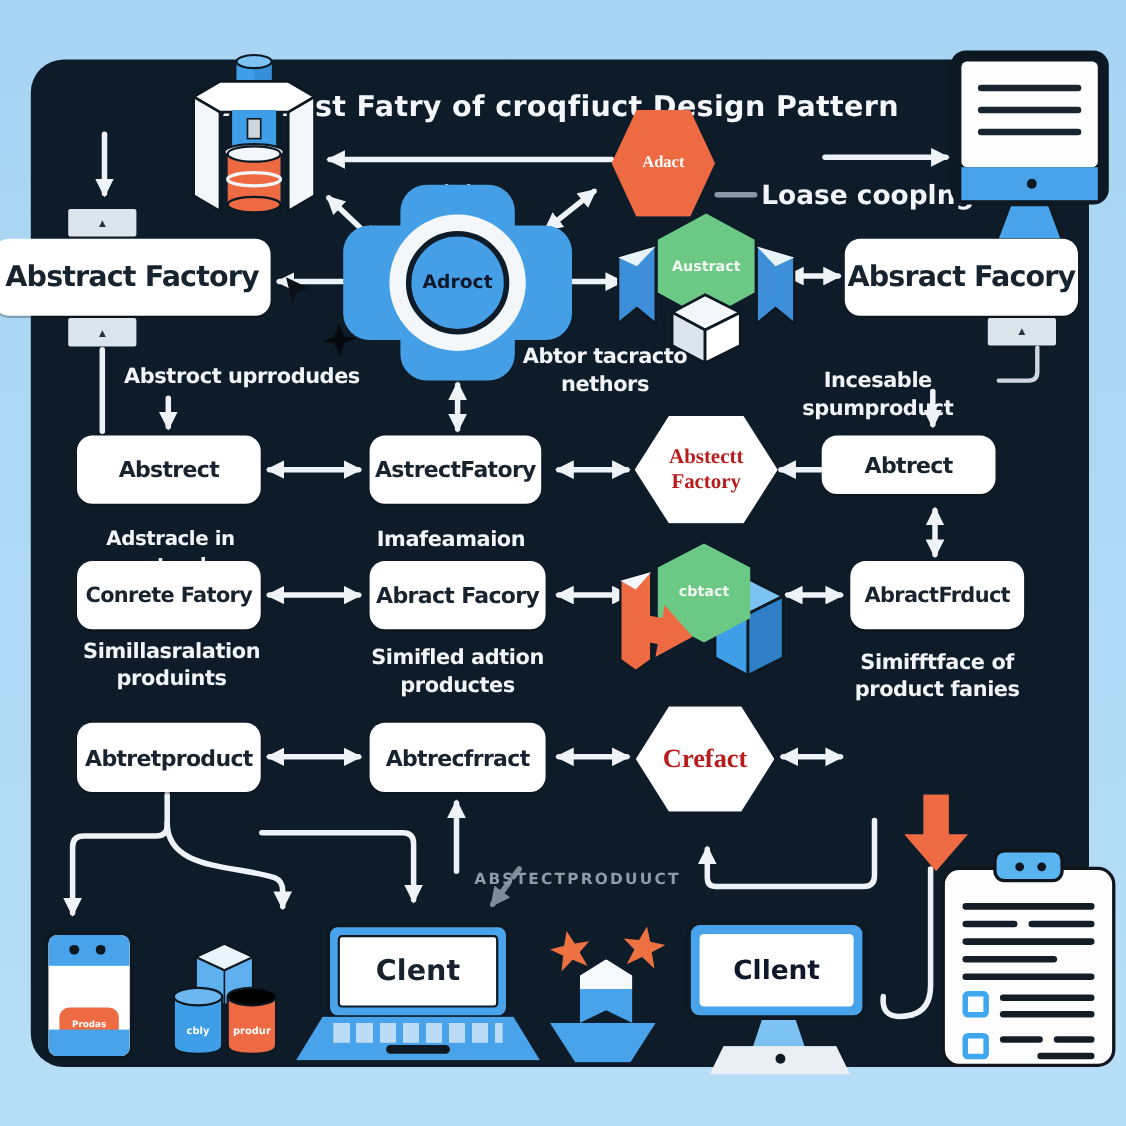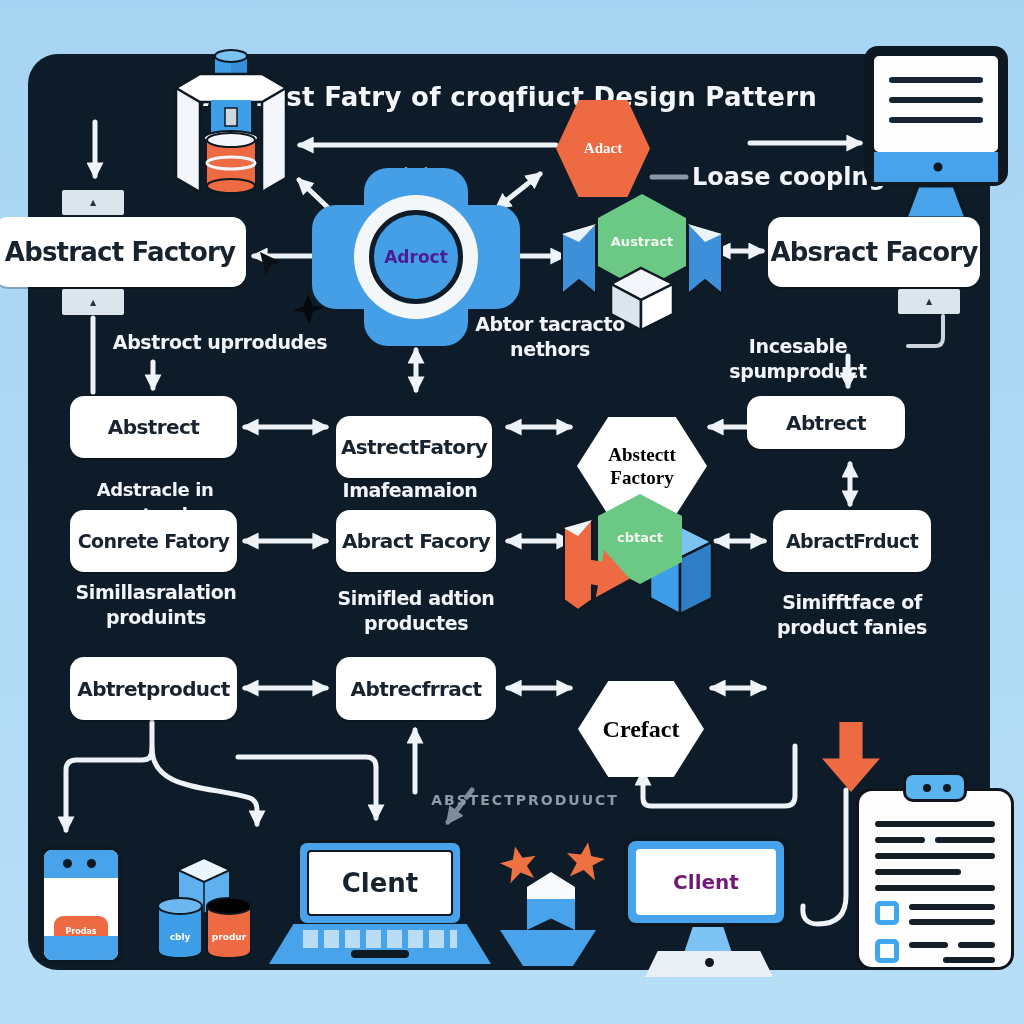--- a/index.html
+++ b/index.html
@@ -14,29 +14,29 @@
   .note-gray{color:#8e9aa8;font-weight:bold;font-size:14px;letter-spacing:2px;text-align:center;}
   .loose{color:#f1f5f9;font-weight:bold;font-size:24px;}
   
   .box{background:#ffffff;border-radius:14px;display:flex;align-items:center;justify-content:center;
        color:#17232f;font-weight:bold;box-shadow:0 2px 0 rgba(0,0,0,.25);}
   .box-lg{font-size:26px;letter-spacing:-.8px;}
   .box-md{font-size:20px;letter-spacing:-.6px;}
   .hex{clip-path:polygon(0 50%,24% 0,76% 0,100% 50%,76% 100%,24% 100%);
        display:flex;flex-direction:column;align-items:center;justify-content:center;
        font-weight:bold;text-align:center;font-family:Liberation Serif, serif;}
-  .hex-white{background:#ffffff;color:#000000;margin-top:39px;}
+  .hex-white{background:#ffffff;color:#b91c1c;}
   .hex-orange{background:#ee6a42;color:#fff;}
   .tab{background:#dce4ec;display:flex;align-items:center;justify-content:center;
        color:#26323e;font-size:8px;border-radius:2px;}
   
   .gear-bar{background:#459fe7;border-radius:24px;}
   .gear-ring{border-radius:50%;background:#f4f7fa;}
   .gear-core{border-radius:50%;background:#459fe7;border:5px solid #0e1c29;box-sizing:border-box;
-             display:flex;align-items:center;justify-content:center;color:#4c1d95;font-weight:bold;font-size:17px;}
+             display:flex;align-items:center;justify-content:center;color:#0f172a;font-weight:bold;font-size:17px;}
   
   .phone{left:40px;top:846px;width:82px;height:118px;background:#fff;border:4px solid #0c1822;
          border-radius:12px;overflow:hidden;box-sizing:border-box;}
   .phone-top{position:absolute;left:0;top:0;width:100%;height:28px;background:#49a3ea;}
   .pdot{position:absolute;top:9px;width:9px;height:9px;border-radius:50%;background:#0c1822;}
   .phone-badge{position:absolute;left:50%;top:42px;transform:translateX(-50%);width:54px;height:30px;
                background:#ed6a42;border-radius:9px;color:#fff;font-size:8px;font-weight:bold;
                display:flex;align-items:center;justify-content:center;margin-top:24px;}
   .phone-bot{position:absolute;left:0;bottom:0;width:100%;height:24px;background:#49a3ea;}
   .laptop-screen{left:297px;top:840px;width:166px;height:86px;background:#49a3ea;border:3px solid #0c1822;
@@ -45,21 +45,21 @@
                   display:flex;align-items:center;justify-content:center;font-weight:bold;font-size:26px;color:#17232f;}
   .laptop-base{left:269px;top:924px;width:222px;height:40px;background:#49a3ea;
                clip-path:polygon(11% 0,89% 0,100% 100%,0 100%);}
   .keys{position:absolute;left:34px;right:34px;top:6px;height:18px;
         background:repeating-linear-gradient(90deg,#cfe6f8 0 15px,rgba(0,0,0,0) 15px 21px);opacity:.85;}
   .slot{position:absolute;left:50%;transform:translateX(-50%);bottom:6px;width:58px;height:8px;
         background:#0c1822;border-radius:4px;}
   .mon-frame{left:624px;top:837px;width:164px;height:90px;background:#49a3ea;border:4px solid #0c1822;
              border-radius:12px;display:flex;box-sizing:border-box;}
   .mon-display{margin:8px;flex:1;background:#fff;border-radius:4px;display:flex;align-items:center;
-               justify-content:center;font-weight:bold;font-size:20px;color:#701a75;}
+               justify-content:center;font-weight:bold;font-size:24px;color:#0f172a;}
   .mon-neck{left:684px;top:927px;width:48px;height:26px;background:#7cc2f2;
             clip-path:polygon(18% 0,82% 0,100% 100%,0 100%);}
   .mon-base{left:645px;top:951px;width:128px;height:26px;background:#e9eff5;
             clip-path:polygon(10% 0,90% 0,100% 100%,0 100%);}
   .mon-dot{left:705px;top:958px;width:9px;height:9px;border-radius:50%;background:#0c1822;}
   .star{background:#ee7142;clip-path:polygon(50% 0%,63% 33%,98% 35%,70% 56%,82% 92%,50% 70%,18% 92%,30% 56%,2% 35%,37% 33%);}
   .banner{left:527px;top:872px;width:48px;height:58px;
           background:linear-gradient(#f6fafd 0 46%,#49a3ea 46%);
           clip-path:polygon(50% 0,100% 26%,100% 100%,50% 80%,0 100%,0 26%);}
   .bowl{left:500px;top:930px;width:96px;height:36px;background:#49a3ea;
@@ -214,21 +214,21 @@
   <div class="abs note" style="left:110px;top:330px;width:220px">Abstroct uprrodudes</div>
   <div class="abs note" style="left:468px;top:312px;width:164px">
     <div>Abtor tacracto</div>
     <div>nethors</div>
   </div>
   <div class="abs box box-md" style="left:70px;top:396px;width:167px;height:62px">
     <span>Abstrect</span>
   </div>
 
   <div class="abs note" style="left:686px;top:334px;width:224px">Incesable spumproduct</div>
-  <div class="abs box box-md" style="left:336px;top:416px;width:156px;height:62px">
+  <div class="abs box box-md" style="left:336px;top:396px;width:156px;height:62px">
     <span>AstrectFatory</span>
   </div>
   <div class="abs hex hex-white" style="left:577px;top:378px;width:130px;height:98px;font-size:19px;line-height:23px">
     <div>Abstectt</div>
     <div>Factory</div>
   </div>
   <div class="abs box box-md" style="left:747px;top:396px;width:158px;height:53px">
     <span>Abtrect</span>
   </div>
 

